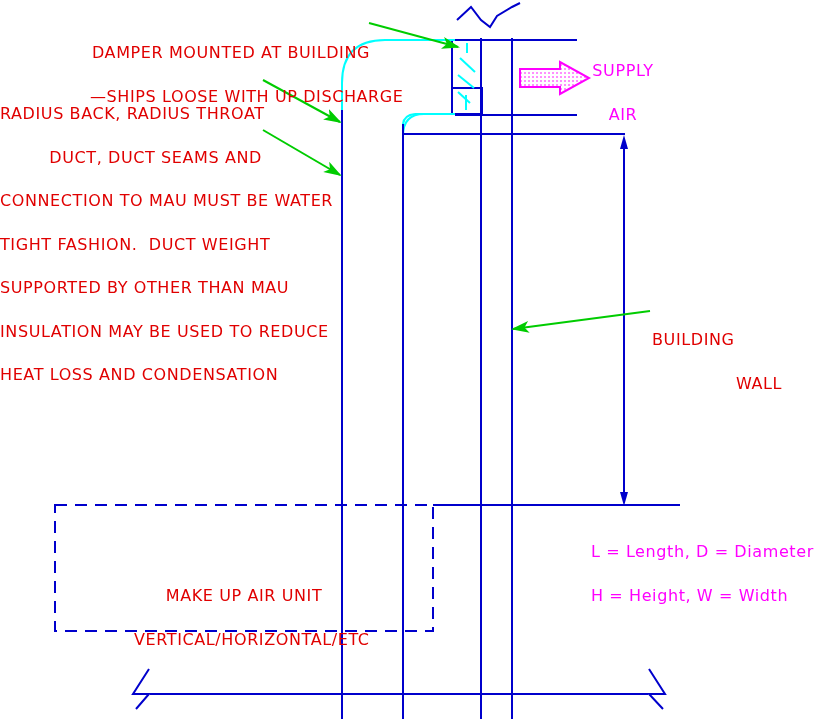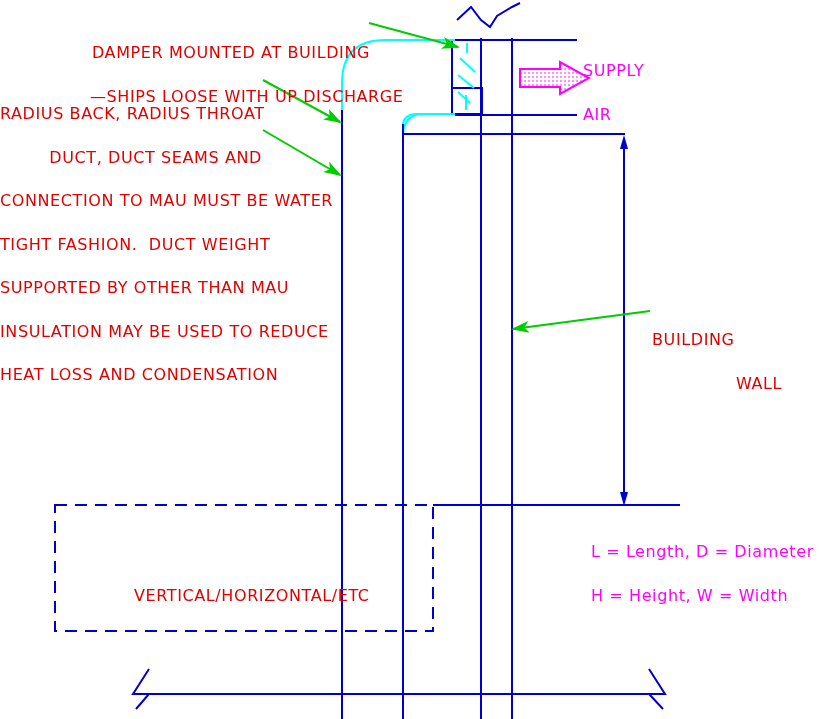--- a/index.html
+++ b/index.html
@@ -26,21 +26,21 @@
     position: absolute;
     font-family: "DejaVu Sans", sans-serif;
     font-size: 16px;
     letter-spacing: 0.6px;
     white-space: pre;
     line-height: 14.5px;
   }
   .txt-red { color: #e00000; }
   .txt-magenta { color: #ff00ff; }
   .align-right { text-align: right; }
-  .align-center { text-align: left; }
+  .align-center { text-align: center; }
   .align-left { text-align: left; }
 </style>
 </head>
 <body>
 
 <div id="canvas-root">
 
   <svg class="drawing" viewBox="0 0 822 719">
     <defs>
       <pattern id="dotFill" width="4" height="4" patternUnits="userSpaceOnUse">
@@ -159,20 +159,21 @@
     <div>AIR</div>
   </div>
 
   <div class="txt txt-red align-left" style="left:652px; top:304px; width:130px;">
     <div>BUILDING</div>
     <div style="padding-left:21px;text-align:right;">WALL</div>
   </div>
 
 
   <div class="txt txt-red align-center" style="left:134px; top:560px; width:220px;">
+    <div>MAKE UP AIR UNIT</div>
     <div>VERTICAL/HORIZONTAL/ETC</div>
   </div>
 
   <div class="txt txt-magenta align-left" style="left:591px; top:516px; width:230px;">
     <div>L = Length, D = Diameter</div>
     <div>H = Height, W = Width</div>
   </div>
 
 </div>
 

